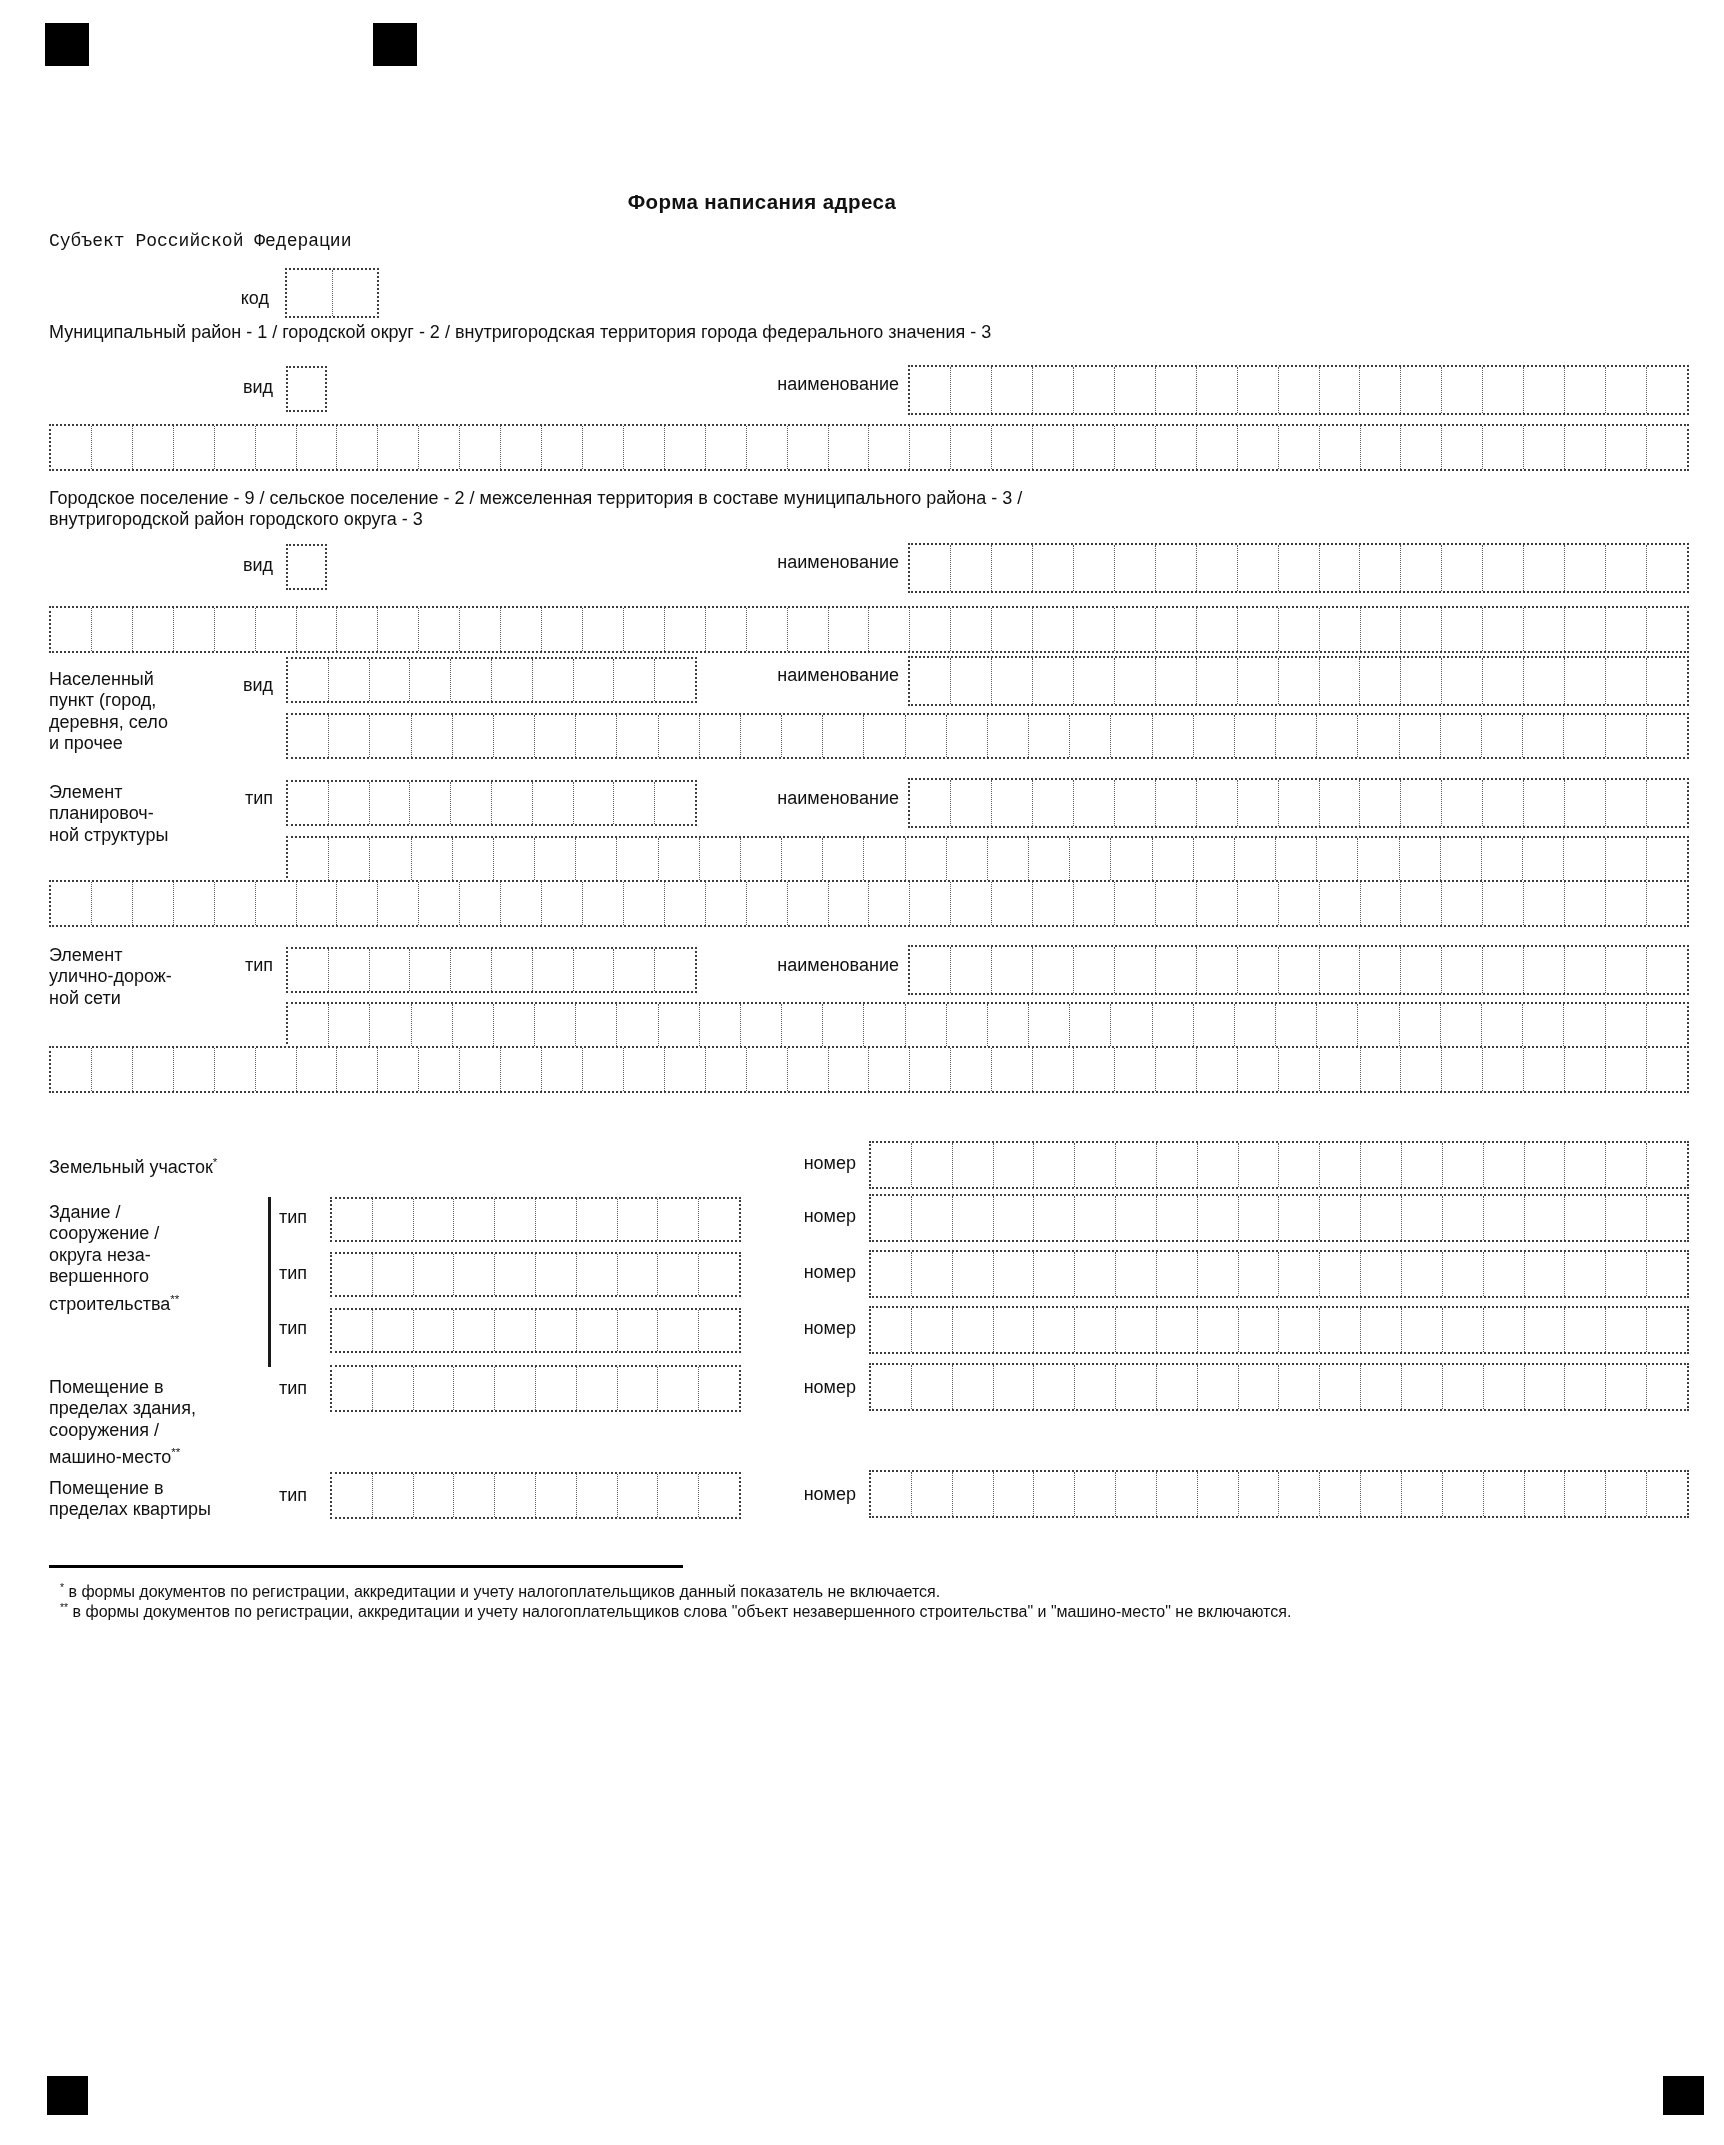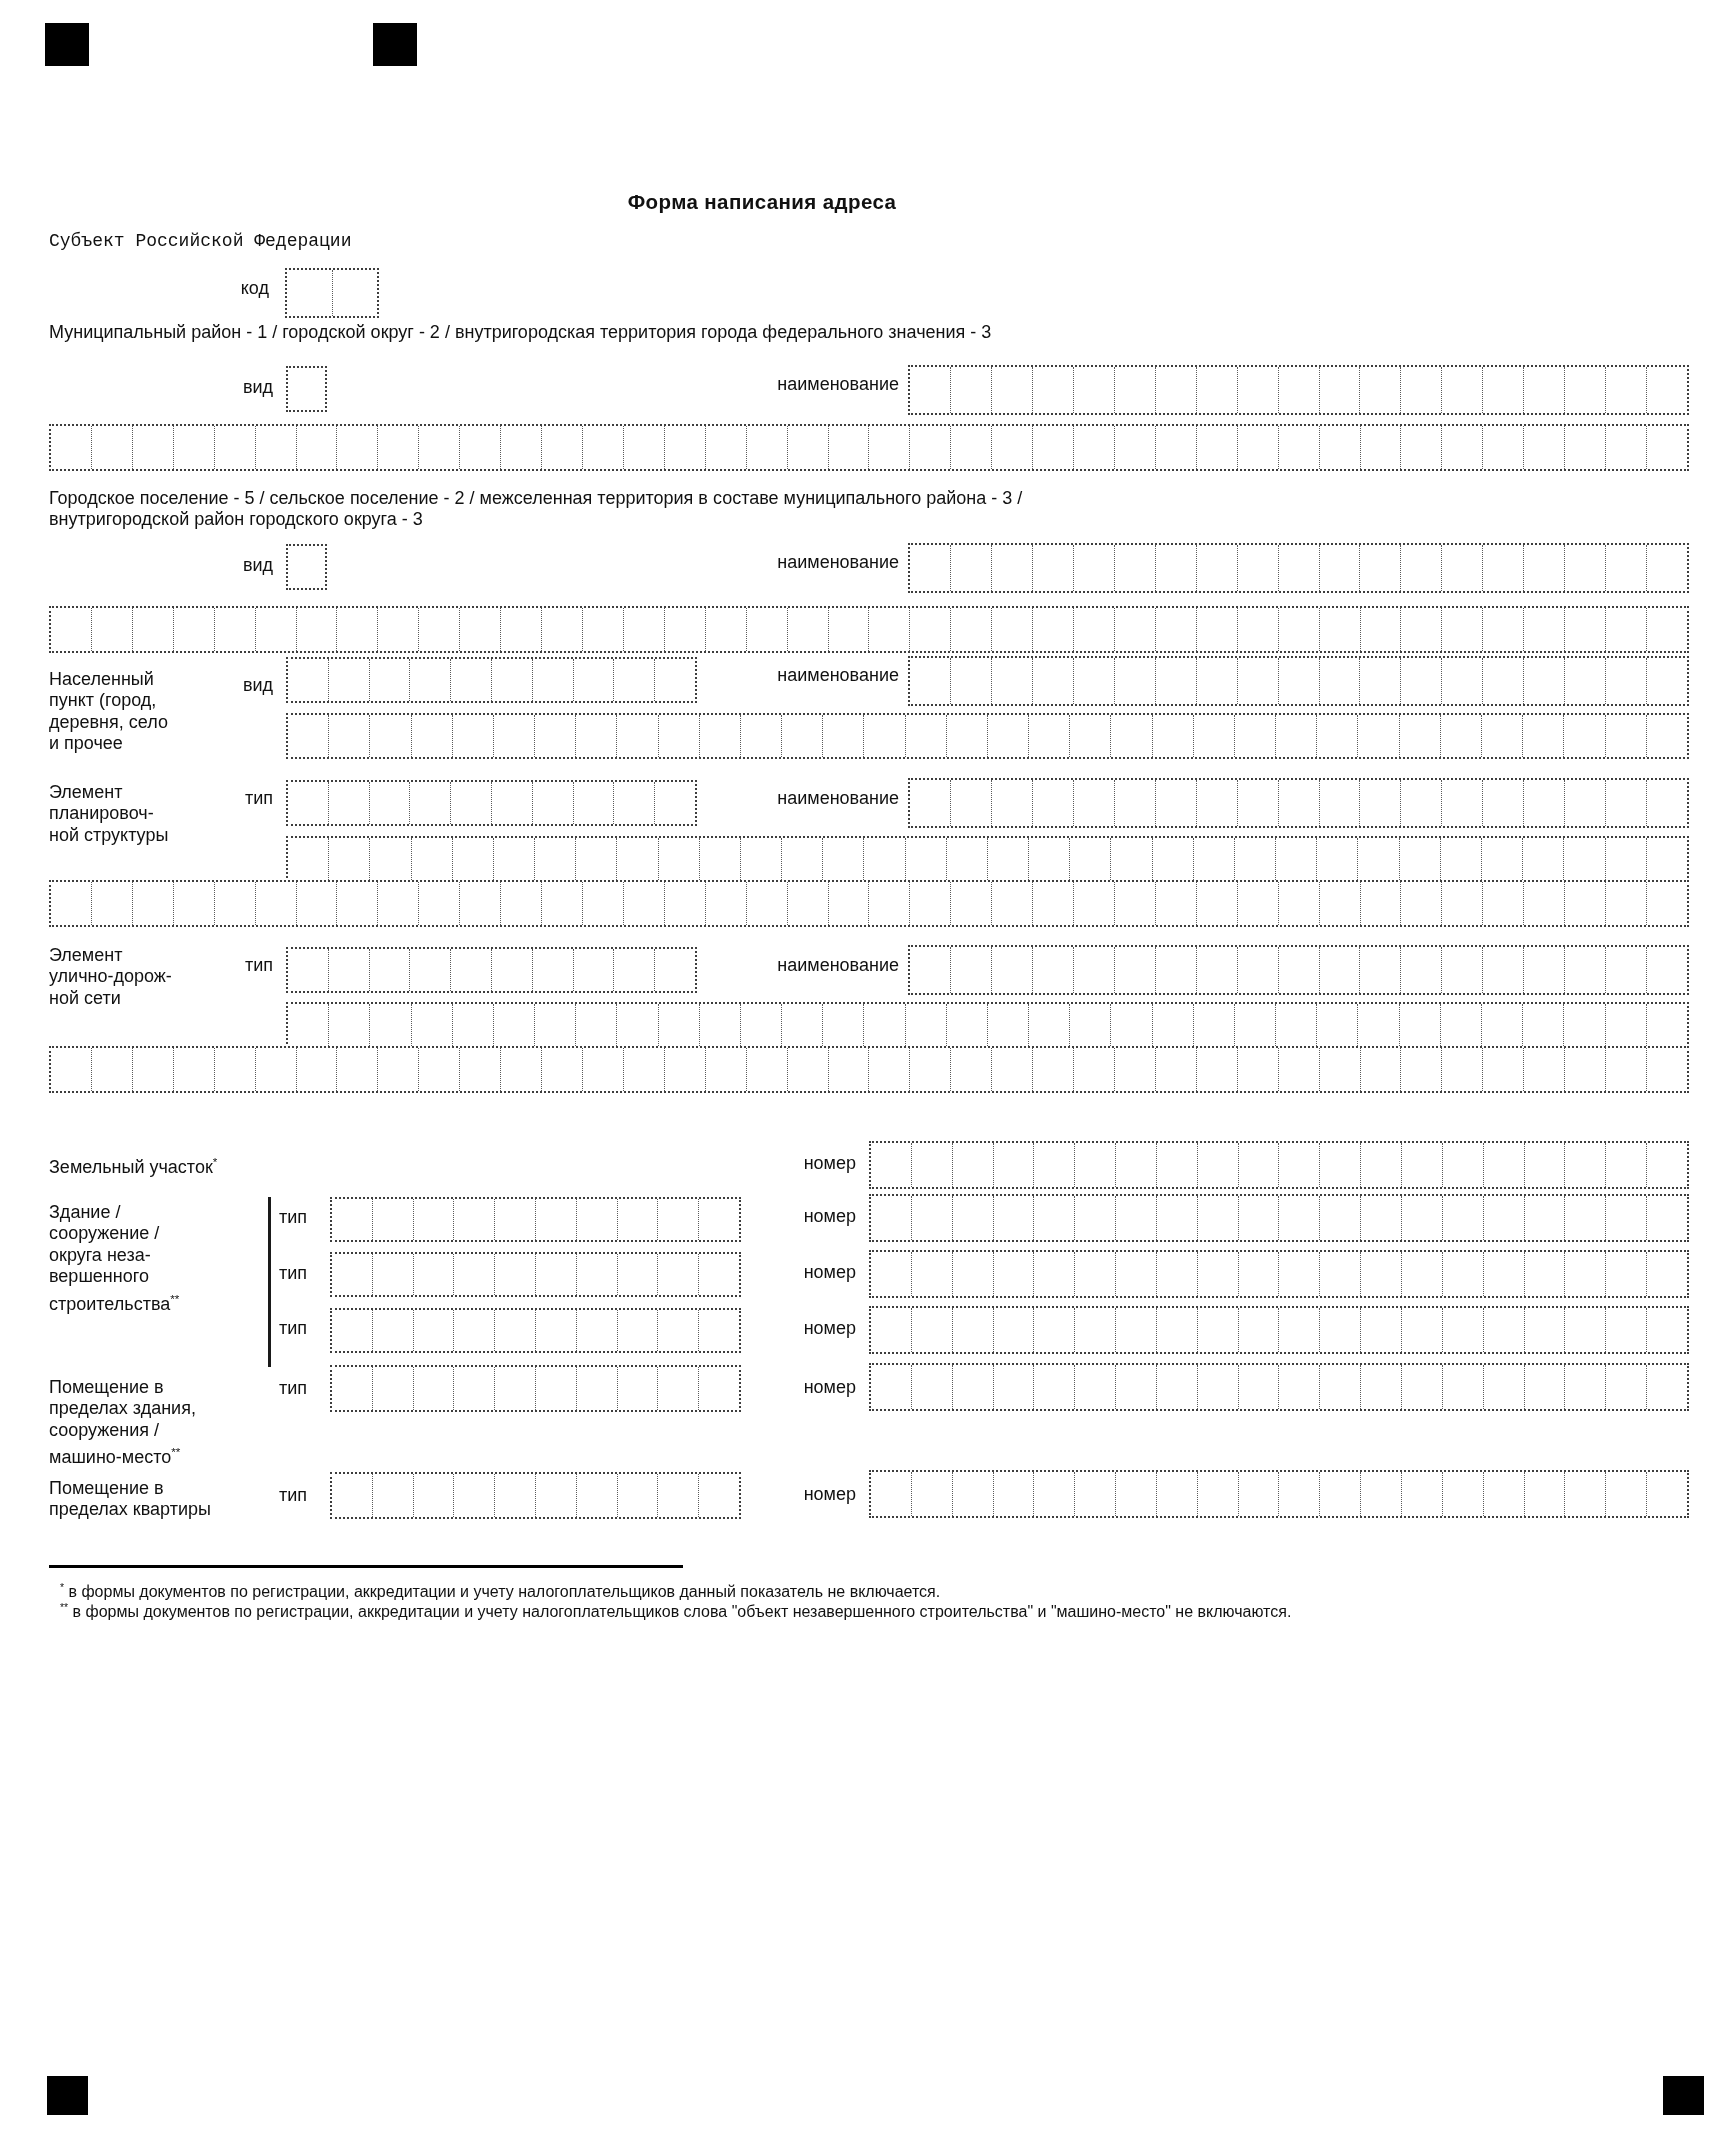--- a/index.html
+++ b/index.html
@@ -26,21 +26,21 @@
 <div class="page">
 
   <div class="regmark" style="left:45px;top:23px;width:44px;height:43px;"></div>
   <div class="regmark" style="left:373px;top:23px;width:44px;height:43px;"></div>
   <div class="regmark" style="left:47px;top:2076px;width:41px;height:39px;"></div>
   <div class="regmark" style="left:1663px;top:2076px;width:41px;height:39px;"></div>
 
   <div class="title" style="top:190px;">Форма написания адреса</div>
 
   <div class="lbl" style="left:49px;top:231px;font-family:Liberation Mono, monospace;">Субъект Российской Федерации</div>
-  <div class="rlabel" style="left:158px;top:278px;width:111px;">код</div>
+  <div class="rlabel" style="left:158px;top:288px;width:111px;">код</div>
   <div class="cellbox" style="left:285px;top:268px;width:94px;height:50px;">
       <div class="cell"></div>
       <div class="cell"></div>
     </div>
 
   <div class="lbl" style="left:49px;top:322px;">Муниципальный район - 1 / городской округ - 2 / внутригородская территория города федерального значения - 3</div>
   <div class="rlabel" style="left:163px;top:377px;width:110px;">вид</div>
   <div class="cellbox" style="left:286px;top:366px;width:41px;height:46px;">
       <div class="cell"></div>
     </div>
@@ -102,21 +102,21 @@
       <div class="cell"></div>
       <div class="cell"></div>
       <div class="cell"></div>
       <div class="cell"></div>
       <div class="cell"></div>
       <div class="cell"></div>
       <div class="cell"></div>
       <div class="cell"></div>
     </div>
 
-  <div class="lbl" style="left:49px;top:488px;">Городское поселение - 5 / сельское поселение - 2 / межселенная территория в составе муниципального района - 3 /</div>
+  <div class="lbl" style="left:49px;top:488px;">Городское поселение - 9 / сельское поселение - 2 / межселенная территория в составе муниципального района - 3 /</div>
   <div class="lbl" style="left:49px;top:509px;">внутригородской район городского округа - 3</div>
   <div class="rlabel" style="left:163px;top:555px;width:110px;">вид</div>
   <div class="cellbox" style="left:286px;top:544px;width:41px;height:46px;">
       <div class="cell"></div>
     </div>
   <div class="rlabel" style="left:685px;top:552px;width:214px;">наименование</div>
   <div class="cellbox" style="left:908px;top:543px;width:781px;height:50px;">
       <div class="cell"></div>
       <div class="cell"></div>
       <div class="cell"></div>

